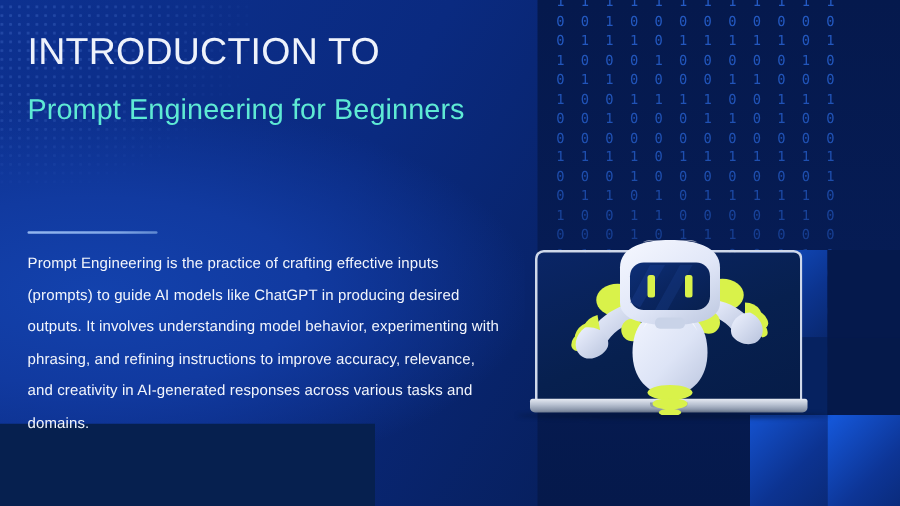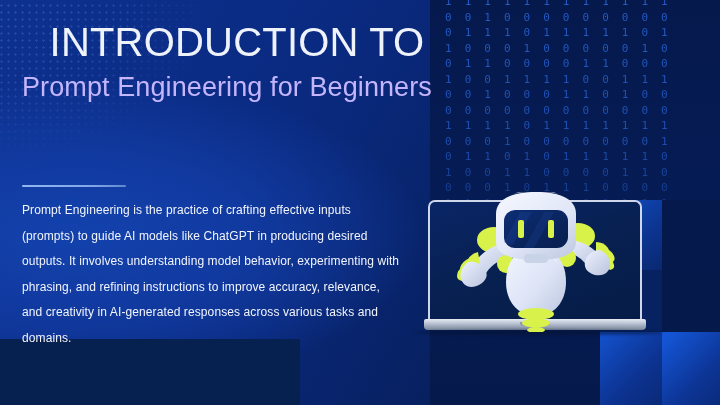--- a/index.html
+++ b/index.html
@@ -60,25 +60,25 @@
         background:linear-gradient(135deg,#1452cf 0%,#0c3391 60%,#0a2a78 100%);}
   .blk-d{left:662px;top:332px;width:58px;height:73px;
         background:linear-gradient(135deg,#1559dd 0%,#0d3596 65%,#0a2b7c 100%);}
   .blk-e{left:600px;top:200px;width:62px;height:70px;
         background:linear-gradient(140deg,#1250c9 0%,#0c348f 62%,#09286f 100%);}
   .blk-f{left:662px;top:200px;width:58px;height:70px;background:#05194c;}
 
   
   .title-wrap{position:absolute;left:22px;top:20px;width:430px;}
   .title-main{
-    color:#eef2fb;font-size:40px;line-height:44px;font-weight:500;
-    letter-spacing:.2px;margin:0;text-align:center;
+    color:#eef2fb;font-size:30px;line-height:44px;font-weight:500;
+    letter-spacing:.2px;margin:0;
   }
   .title-sub{
-    color:#c4b5fd;font-size:27px;line-height:34px;font-weight:500;
+    color:#5eead4;font-size:23px;line-height:34px;font-weight:500;
     letter-spacing:.1px;margin:6px 0 0 0;
   }
   .rule{
     position:absolute;left:22px;top:185px;width:104px;height:2px;
     background:linear-gradient(90deg,#93b6ef 0%,#7fa6e6 70%,#5f88d0 100%);
     border-radius:1px;
   }
   .body-text{
     position:absolute;left:22px;top:198px;width:378px;
     color:#f2f5fc;font-size:12px;line-height:25.5px;

